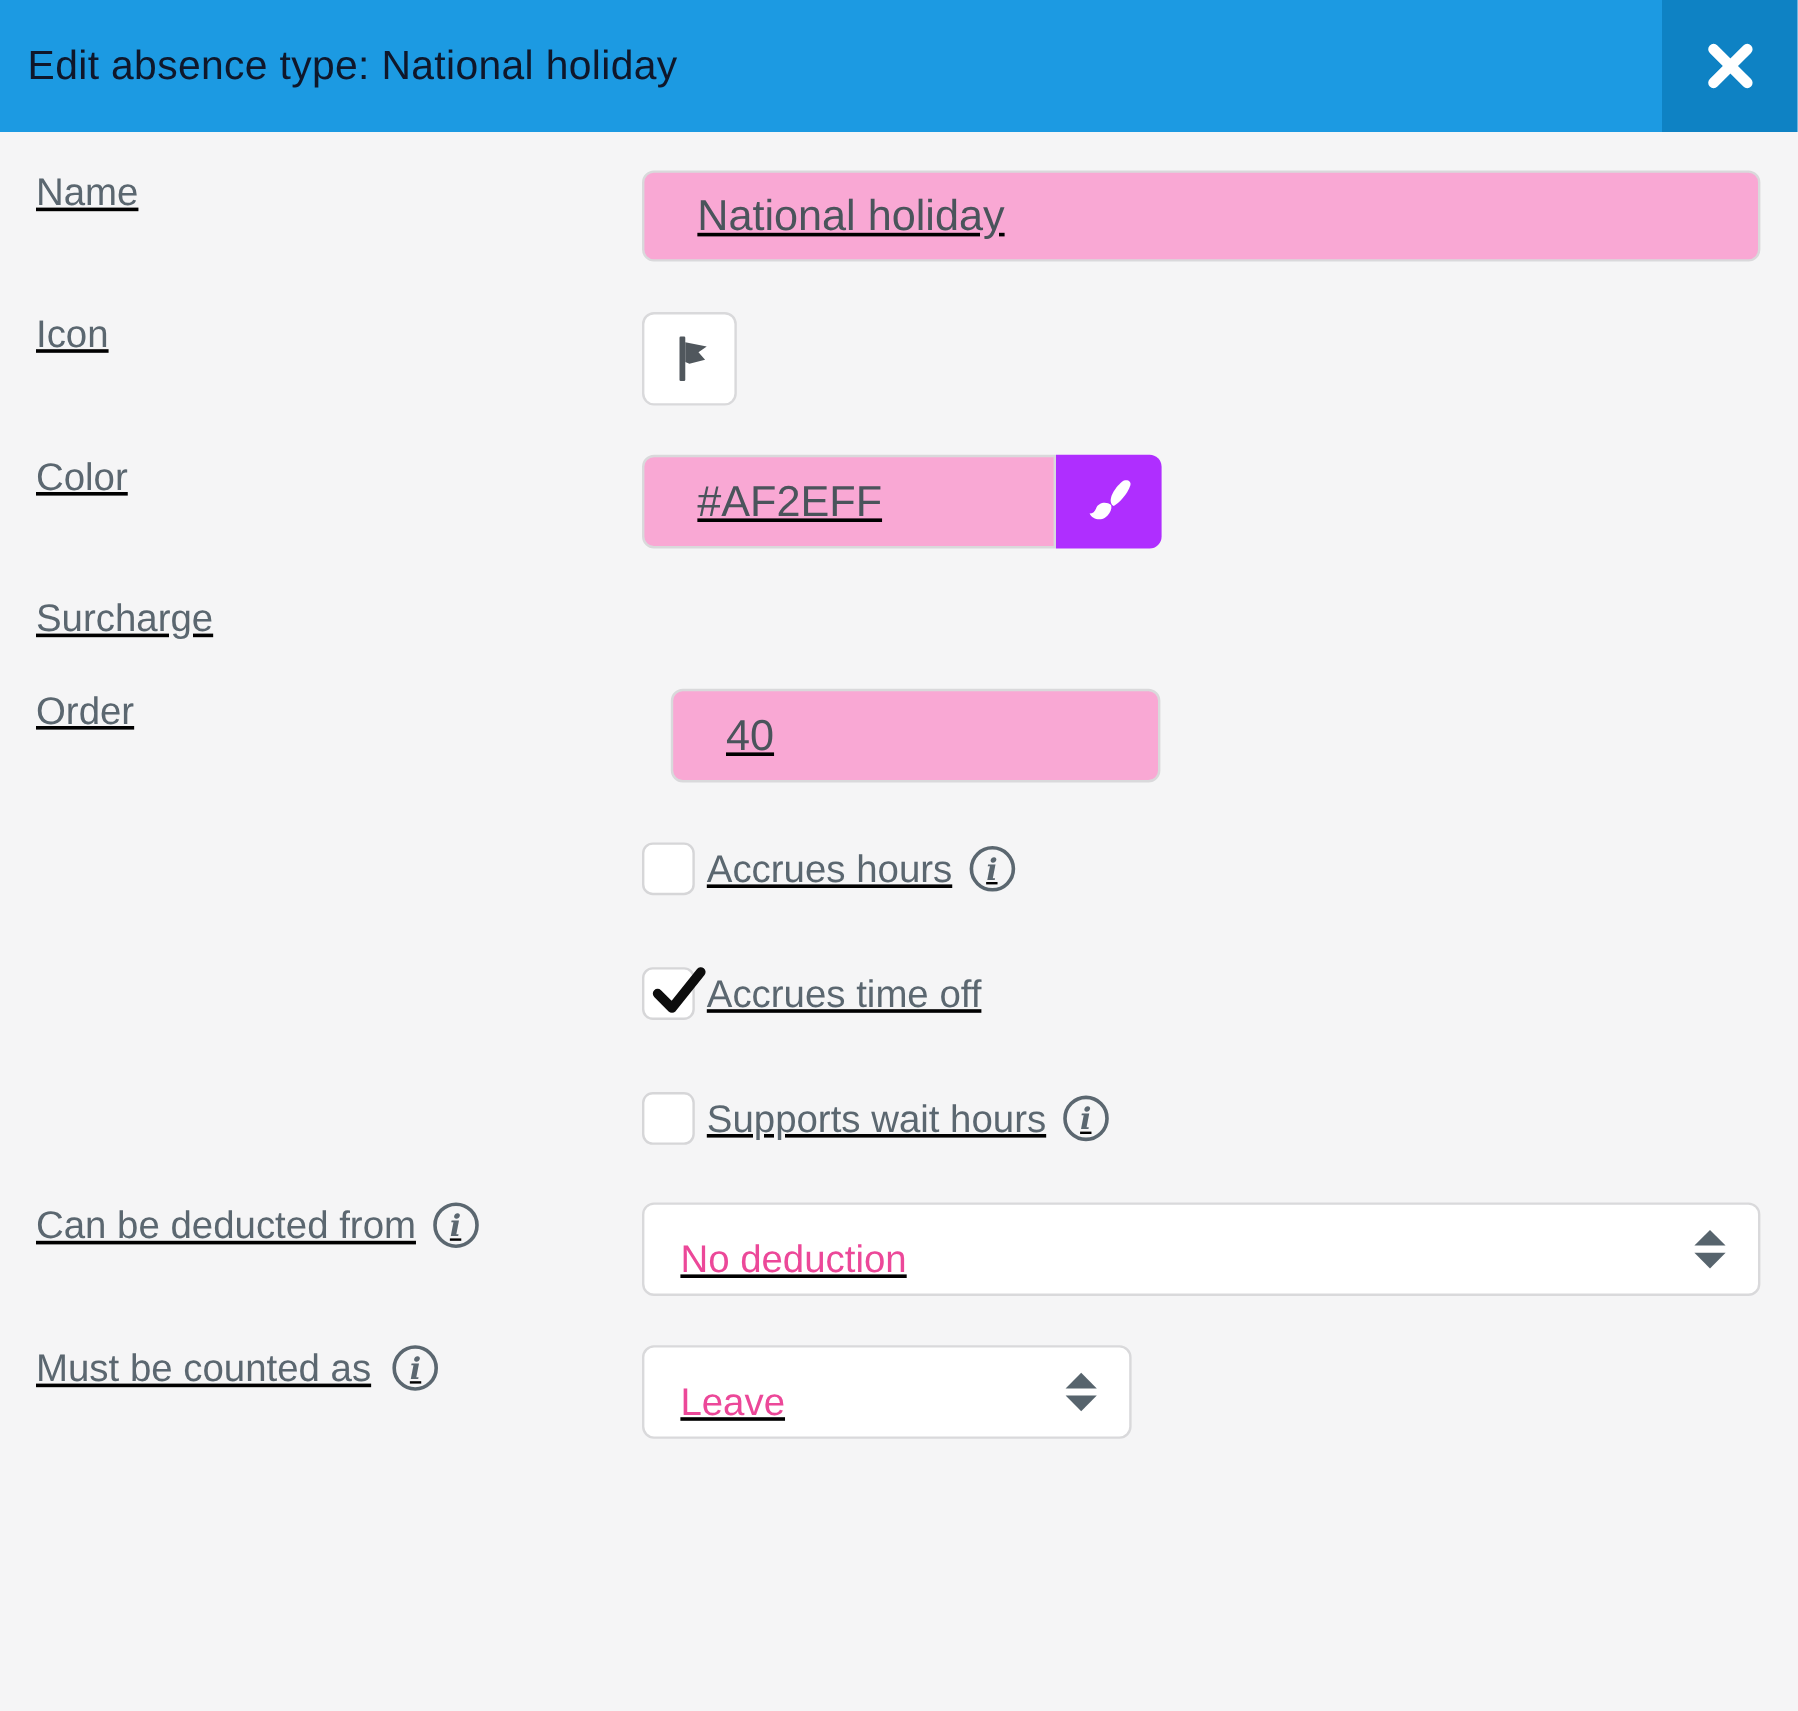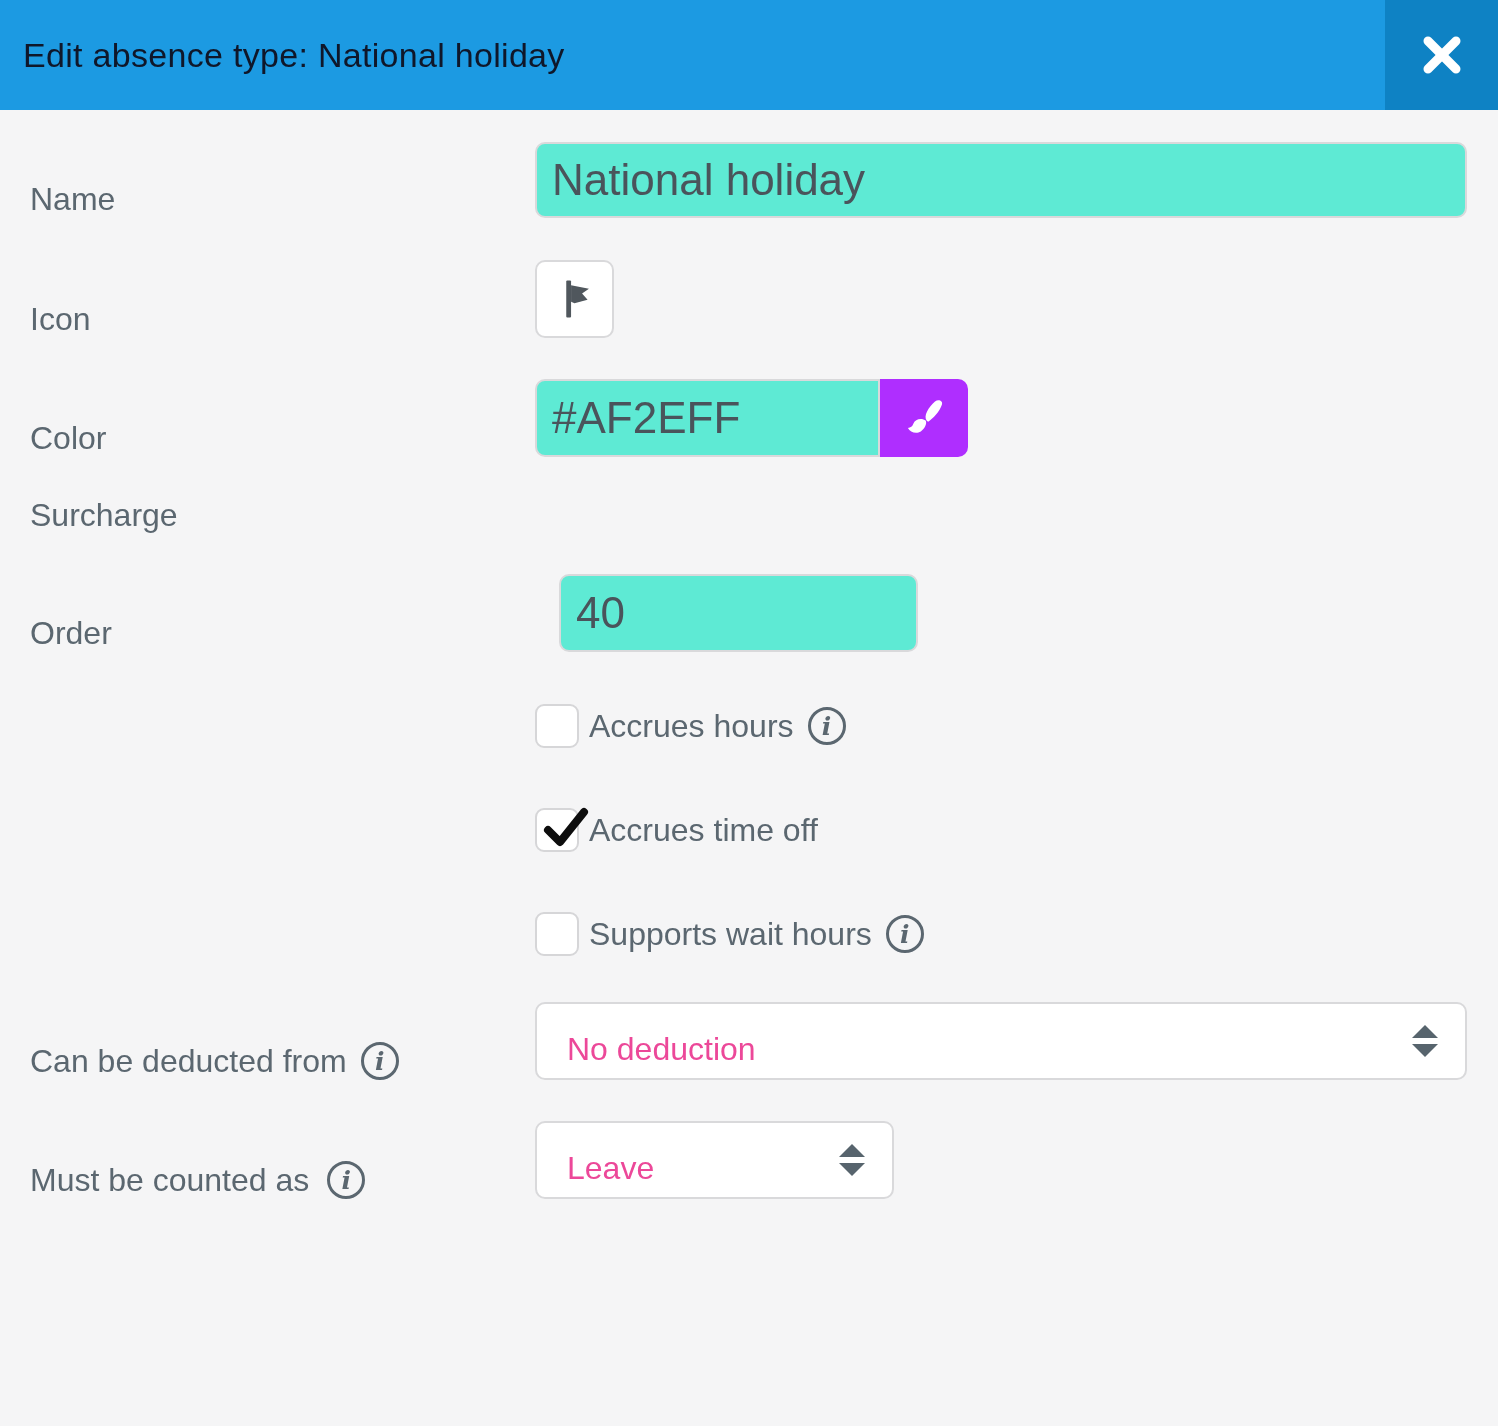--- a/index.html
+++ b/index.html
@@ -19,37 +19,37 @@
     padding-left:23px; letter-spacing:.3px;
   }
   .close-btn {
     position:absolute; top:0; right:0; width:113px; height:110px;
     background:#0e82c4; display:flex; align-items:center; justify-content:center;
     cursor:pointer; border:none;
   }
 
   
   .content { padding:32px 31px 0 30px; }
-  .row { display:flex; align-items:flex-end; }
+  .row { display:flex; align-items:flex-start;text-decoration:underline; }
   .label-col {
     width:505px; flex:none;
     display:flex; align-items:center; gap:14px;
     color:#5b6770; font-size:32px;
   }
 
   
   .text-input {
-    height:78px; background:#5eead4;
+    height:78px; background:#f9a8d4;
     border:2px solid #d9d9db; border-radius:10px;
     font-family:"Liberation Sans", sans-serif;
-    font-size:44px; color:#4a545b; padding:0 15px; outline:none;
+    font-size:36px; color:#4a545b; padding:0 44px; outline:none;
   }
   .h76 { height:76px; }
   .w-full { width:932px; }
-  .w-narrow { width:359px; }
+  .w-narrow { width:408px; }
 
   
   .icon-btn {
     width:79px; height:78px; background:#fff;
     border:2px solid #d9d9db; border-radius:10px;
     display:flex; align-items:center; justify-content:center; cursor:pointer;
   }
 
   
   .color-group { display:flex; height:78px; }

